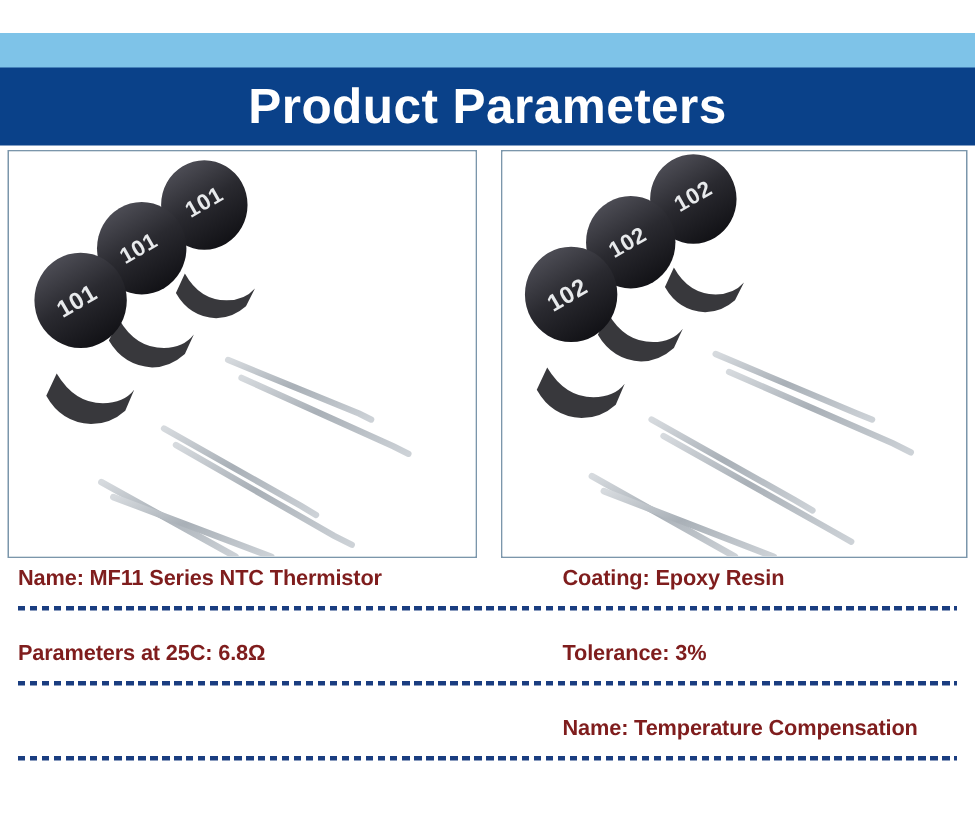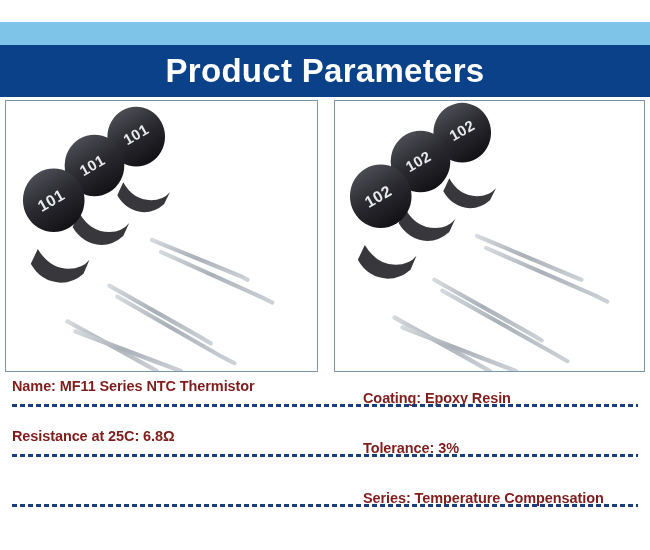--- a/index.html
+++ b/index.html
@@ -92,21 +92,21 @@
     position: absolute;
     top: 0;
     color: #7f1d1d;
     font-size: 14.5px;
     font-weight: bold;
     font-family: "Liberation Sans", sans-serif;
     white-space: nowrap;
     letter-spacing: -0.1px;
   }
   .cell-left  { left: 12px; }
-  .cell-right { left: 363px; margin-top: 12px; }
+  .cell-right { left: 375px; }
 
   .divider {
     position: absolute;
     left: 12px;
     top: 26px;
     width: 626px;
     height: 3px;
     background-image: repeating-linear-gradient(
       to right,
       #1a3d80 0px,
@@ -229,26 +229,26 @@
   <div class="param-row">
     <div class="param-line">
       <span class="param-cell cell-left">Name: MF11 Series NTC Thermistor</span>
       <span class="param-cell cell-right">Coating: Epoxy Resin</span>
     </div>
     <div class="divider"></div>
   </div>
 
   <div class="param-row">
     <div class="param-line">
-      <span class="param-cell cell-left">Resistance at 25C: 6.8Ω</span>
+      <span class="param-cell cell-left">Parameters at 25C: 6.8Ω</span>
       <span class="param-cell cell-right">Tolerance: 3%</span>
     </div>
     <div class="divider"></div>
   </div>
 
   <div class="param-row">
     <div class="param-line">
-      <span class="param-cell cell-right">Series: Temperature Compensation</span>
+      <span class="param-cell cell-right">Name: Temperature Compensation</span>
     </div>
     <div class="divider"></div>
   </div>
 
 </div>
 
 </body></html>

